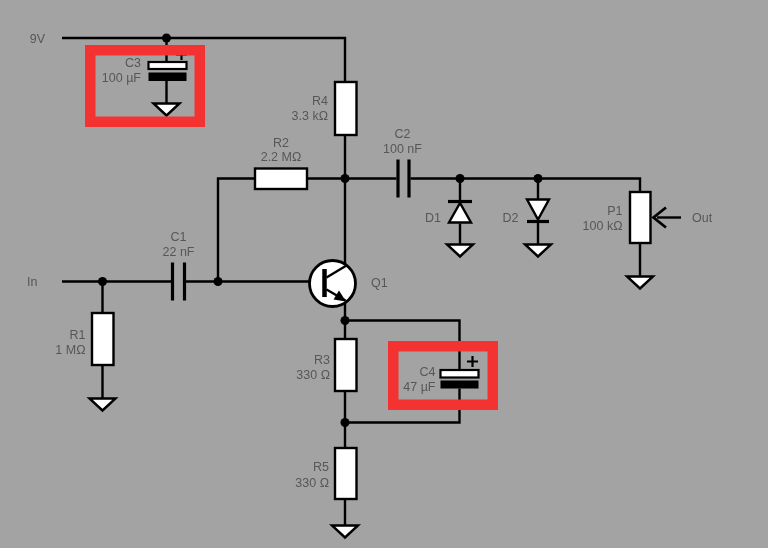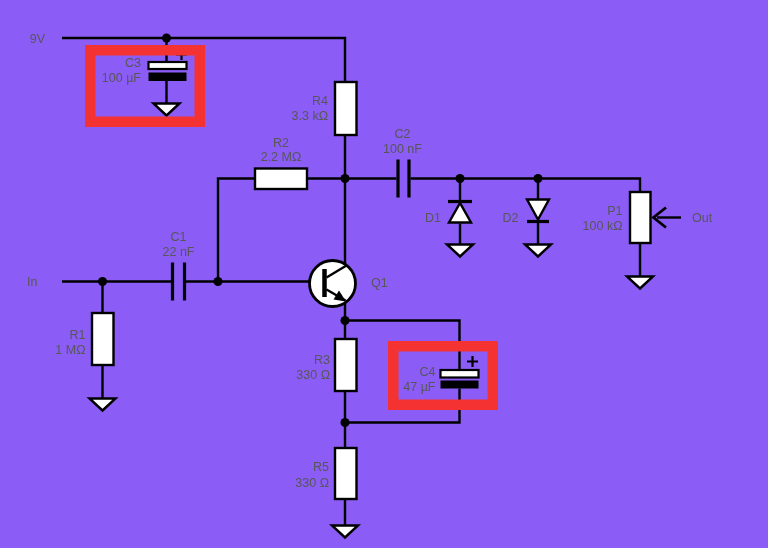--- a/index.html
+++ b/index.html
@@ -5,21 +5,21 @@
   html, body {
     margin: 0;
     padding: 0;
     background: #ffffff;
     font-family: "Liberation Sans", sans-serif;
   }
   .stage {
     position: relative;
     width: 768px;
     height: 548px;
-    background: #8b5cf6;
+    background: #a3a3a3;
     overflow: hidden;
   }
   svg text {
     font-family: "Liberation Sans", sans-serif;
     font-size: 12.5px;
     fill: #575757;
   }
   .wire { stroke: #000; stroke-width: 2.4; fill: none; }
   .comp { stroke: #000; stroke-width: 2.4; fill: #fff; }
   .plate { stroke: #000; stroke-width: 3.2; fill: none; }

